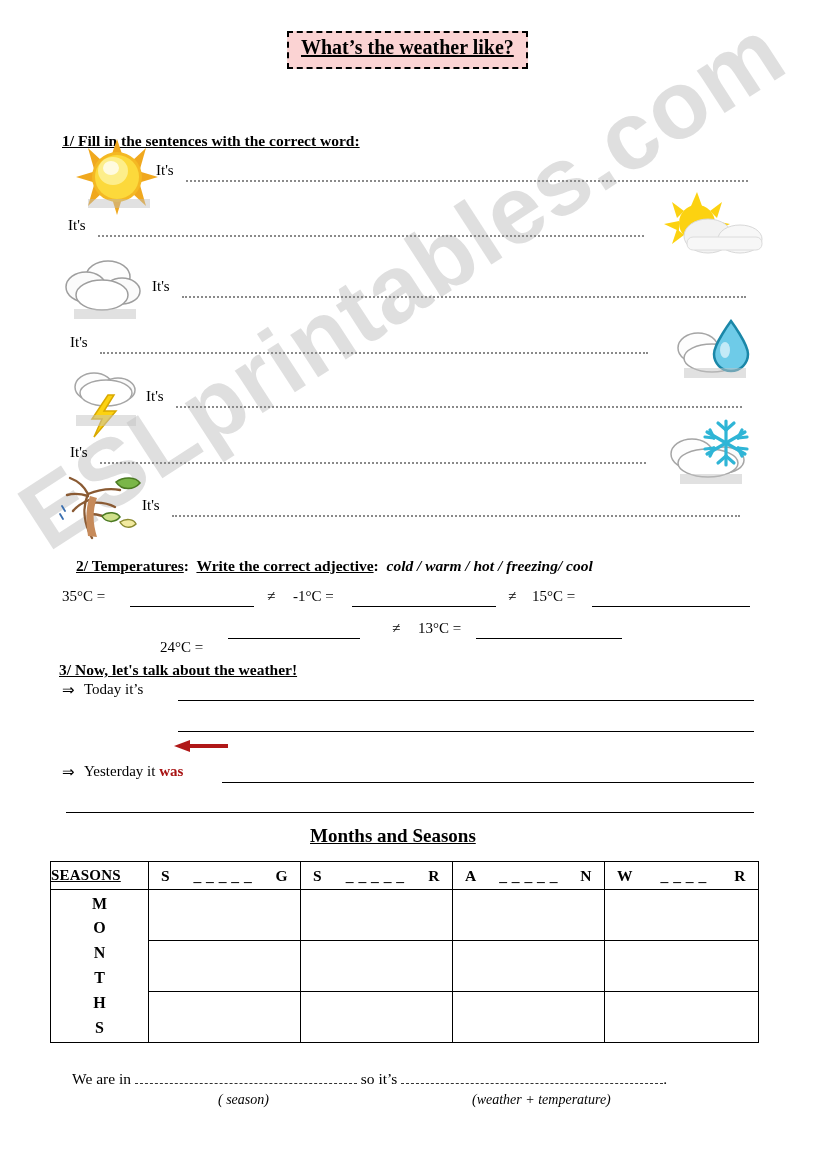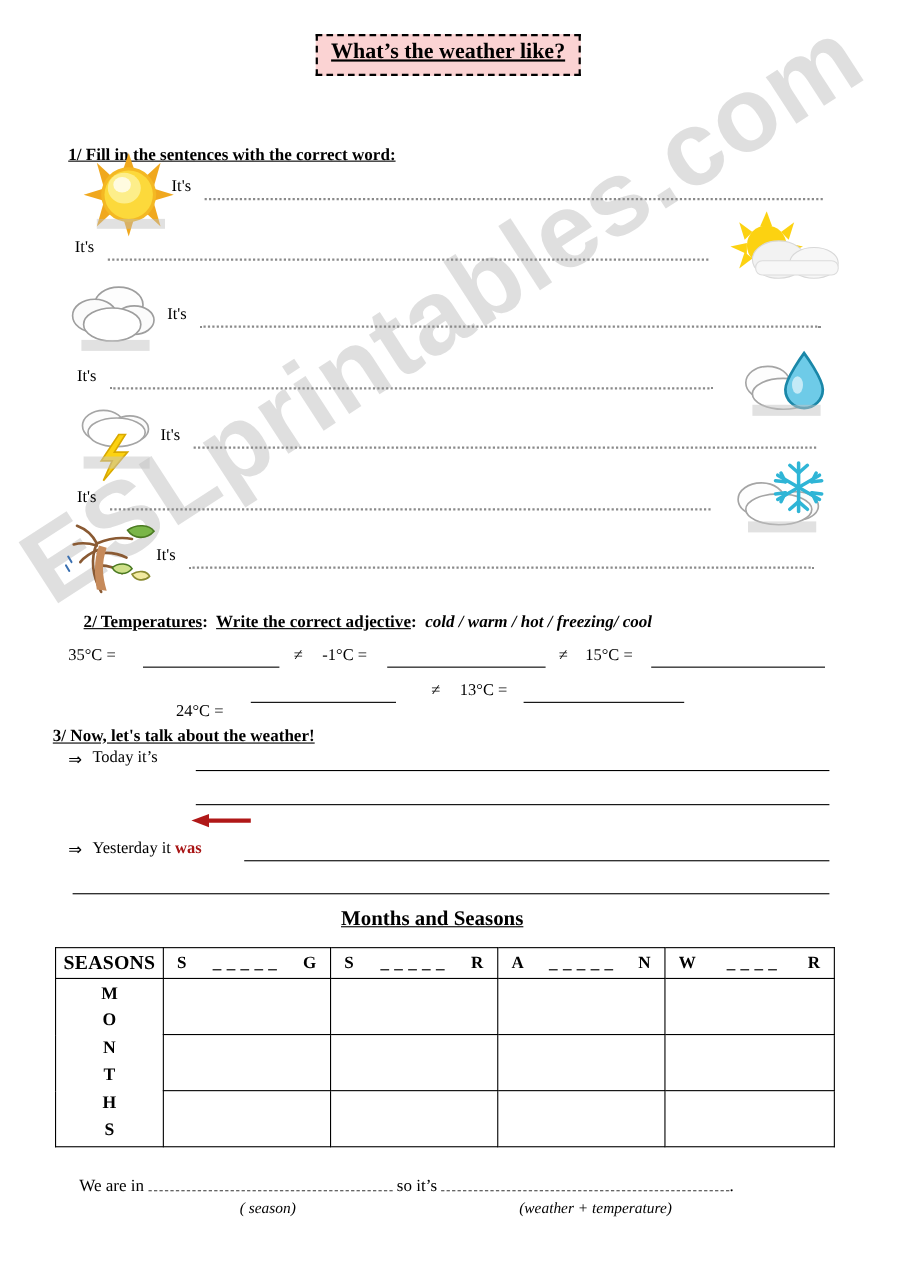--- a/index.html
+++ b/index.html
@@ -106,24 +106,25 @@
     position:absolute;
     border-collapse: collapse;
     table-layout: fixed;
   }
   table.ms td {
     border: 1.3px solid #000;
     padding: 0;
     vertical-align: middle;
   }
   .seasons-head {
-    font-size: 18px;
-    font-weight: 700;
-    text-align:center;
+    font-size: 15px;
+    font-weight: 700;
+    text-align:left;
     letter-spacing: 0.2px;
+    text-decoration: underline;
   }
   .season-cell {
     font-size: 15.5px;
     font-weight: 700;
     padding: 4px 12px !important;
     letter-spacing: 0.5px;
   }
   .season-cell .sp { display:flex; justify-content: space-between; }
   .months-v {
     font-size: 16px;
@@ -316,21 +317,21 @@
   <div class="temp" style="left:508px; top:588px;">≠</div>
   <div class="temp" style="left:532px; top:588px;">15°C  =</div>
   <div class="blank-line" style="left:592px; top:606px; width:158px;"></div>
 
   <div class="temp" style="left:160px; top:639px;">24°C =</div>
   <div class="blank-line" style="left:228px; top:638px; width:132px;"></div>
   <div class="temp" style="left:392px; top:620px;">≠</div>
   <div class="temp" style="left:418px; top:620px;">13°C  =</div>
   <div class="blank-line" style="left:476px; top:638px; width:146px;"></div>
 
-  <div class="h-sec u" style="left:48px; top:661px;">3/ Now, let's talk about the weather!</div>
+  <div class="h-sec u" style="left:59px; top:661px;">3/ Now, let's talk about the weather!</div>
 
   <div class="temp" style="left:62px; top:681px;">⇒</div>
   <div class="temp" style="left:84px; top:681px;">Today it’s</div>
   <div class="blank-line" style="left:178px; top:700px; width:576px;"></div>
   <div class="blank-line" style="left:178px; top:731px; width:576px;"></div>
 
   <div class="arrow-row" style="left:172px; top:738px;">
     <svg width="58" height="16" viewBox="0 0 58 16">
       <line x1="16" y1="8" x2="56" y2="8" stroke="#b01818" stroke-width="4"></line>
       <polygon points="2,8 18,2 18,14" fill="#b01818"></polygon>

